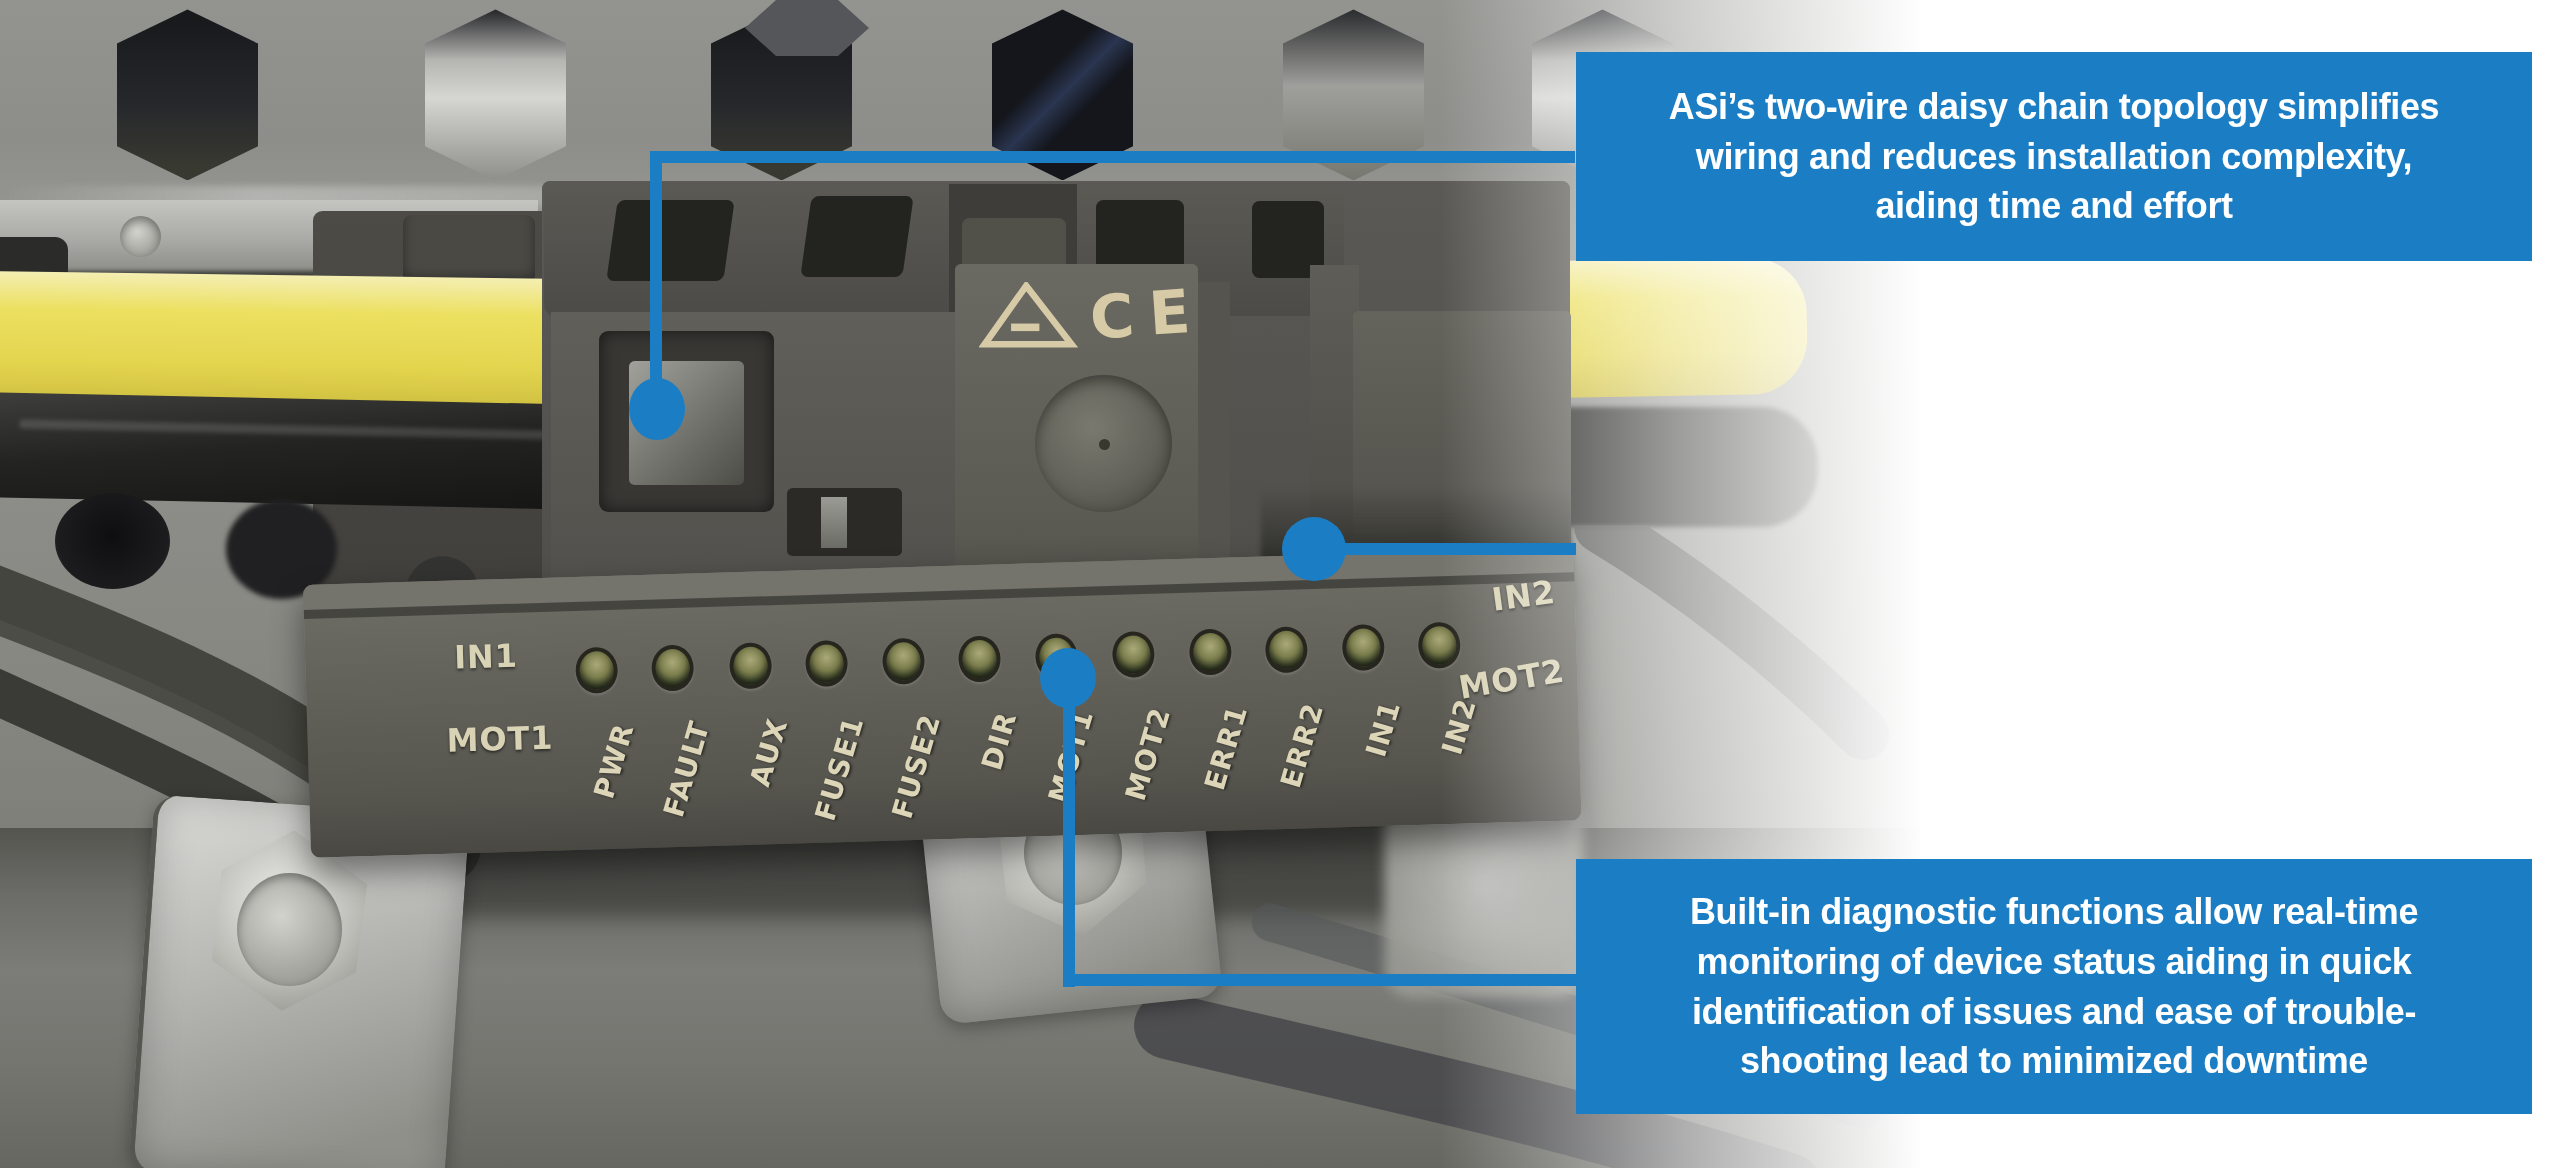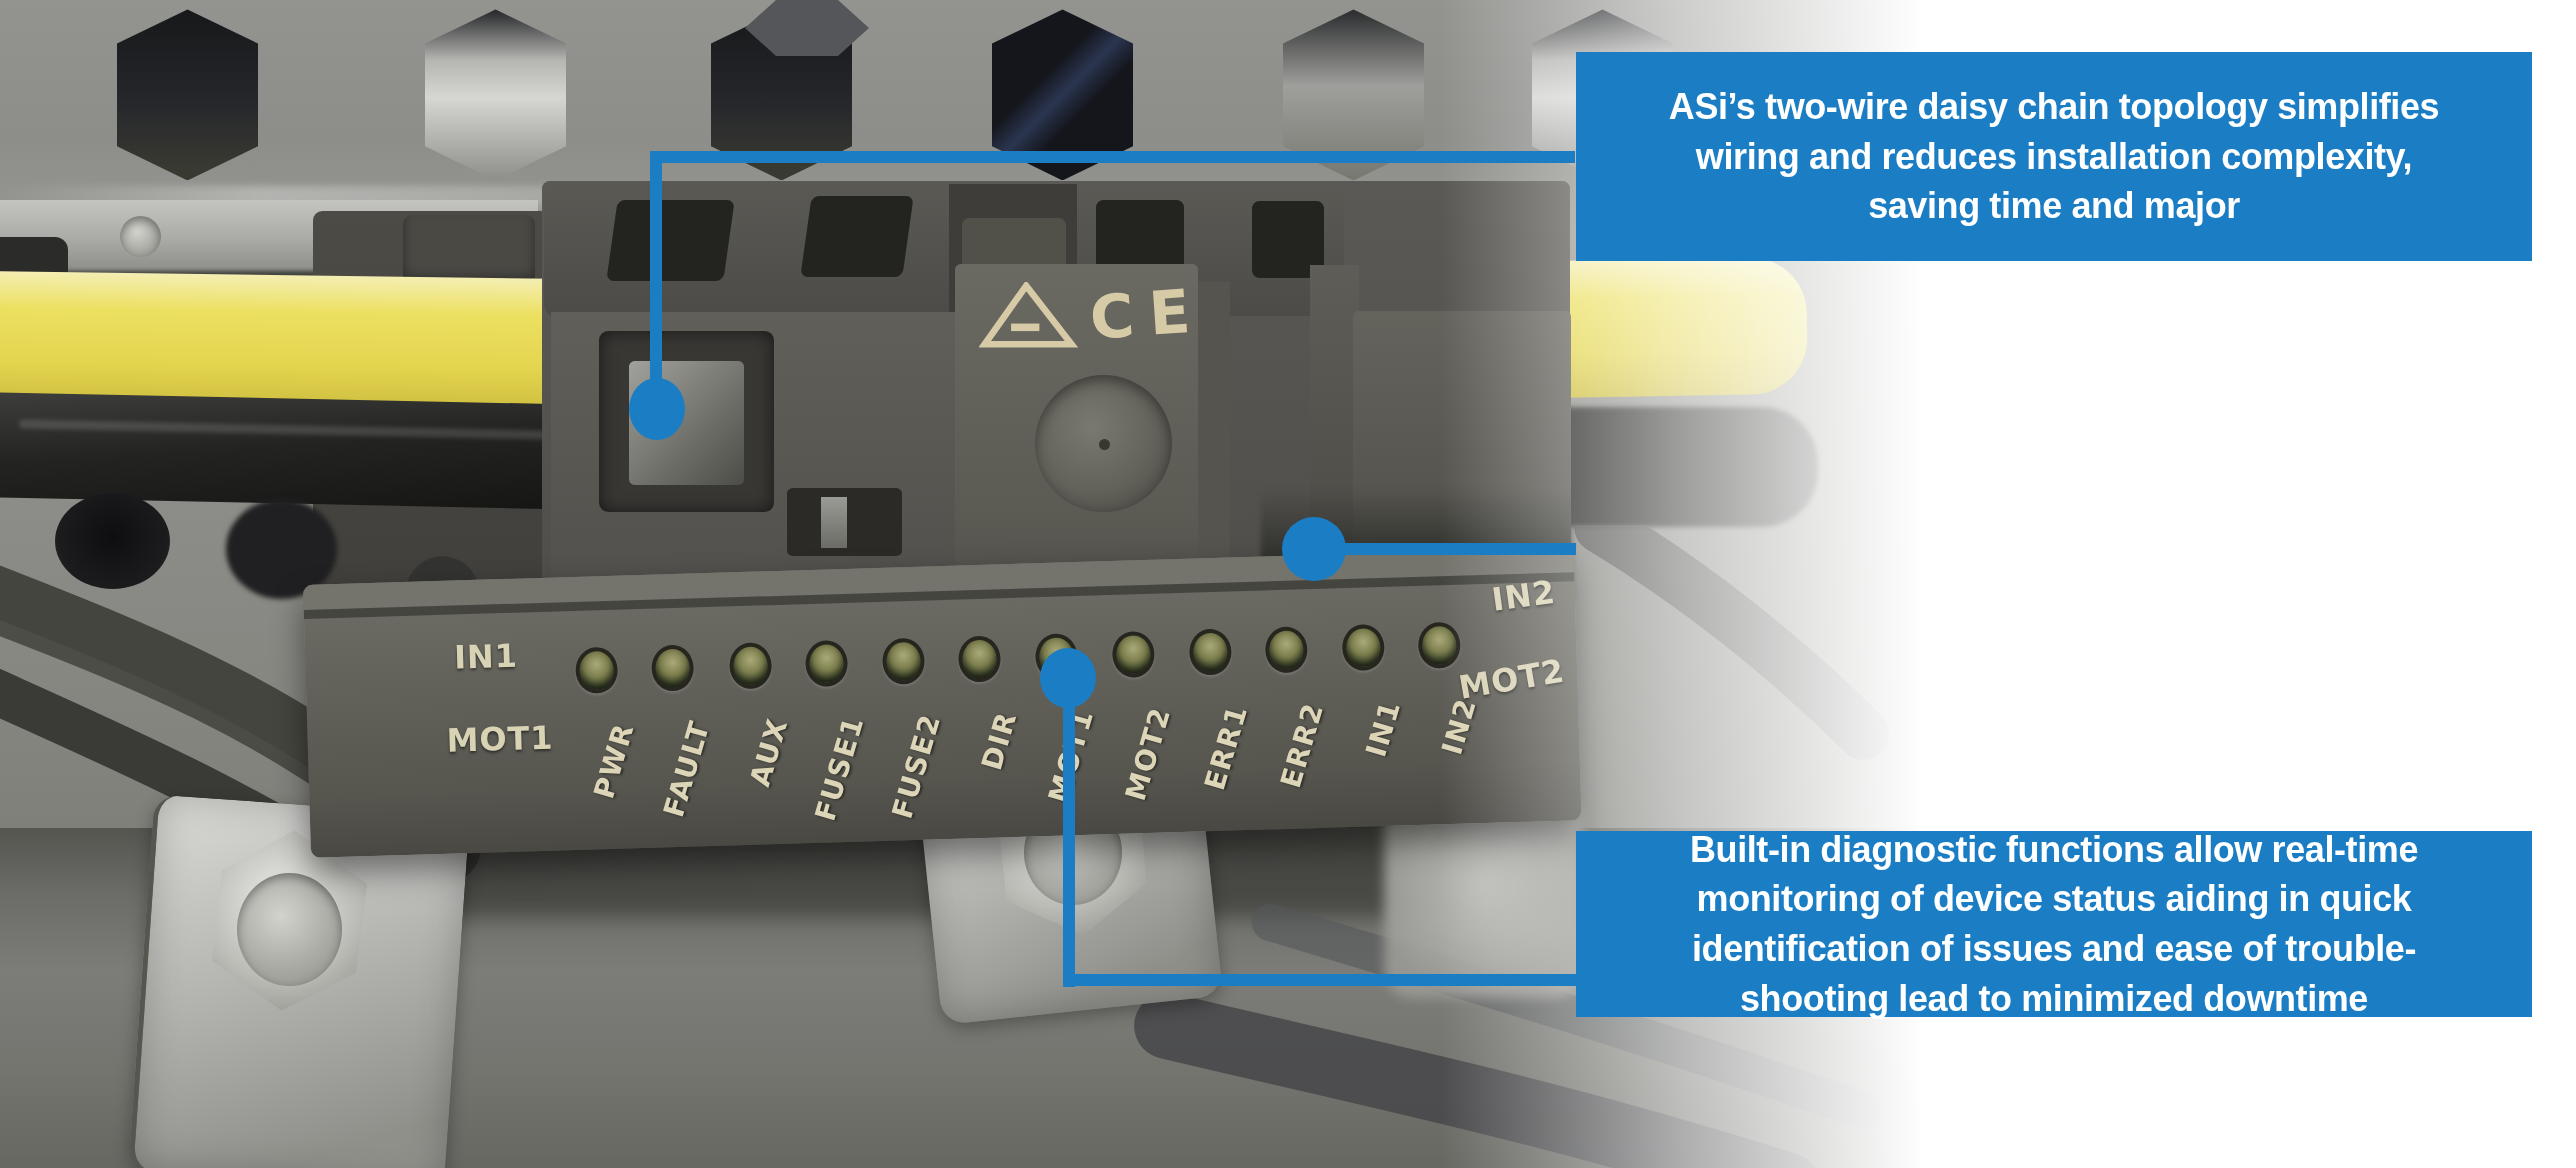--- a/index.html
+++ b/index.html
@@ -193,23 +193,23 @@
   <div class="leader" style="left:1314px;top:543px;width:262px;height:12.2px;"></div>
   <div class="leader-dot" style="left:1282px;top:517px;width:64px;height:64px;"></div>
 
   <div class="leader" style="left:1063px;top:677px;width:12.2px;height:310px;"></div>
   <div class="leader" style="left:1063px;top:974px;width:513px;height:12.2px;"></div>
   <div class="leader-dot" style="left:1040px;top:648px;width:56px;height:60px;"></div>
 
   <div class="callout" style="top:52px;height:209px;">
     <p>ASi’s two-wire daisy chain topology simplifies
 wiring and reduces installation complexity,
-saving time and major</p>
+aiding time and effort</p>
   </div>
-  <div class="callout" style="top:831px;height:186px;">
+  <div class="callout" style="top:859px;height:255px;">
     <p>Built-in diagnostic functions allow real-time
 monitoring of device status aiding in quick
 identification of issues and ease of trouble-
 shooting lead to minimized downtime</p>
   </div>
 
 </div>
 
 
 </body></html>

